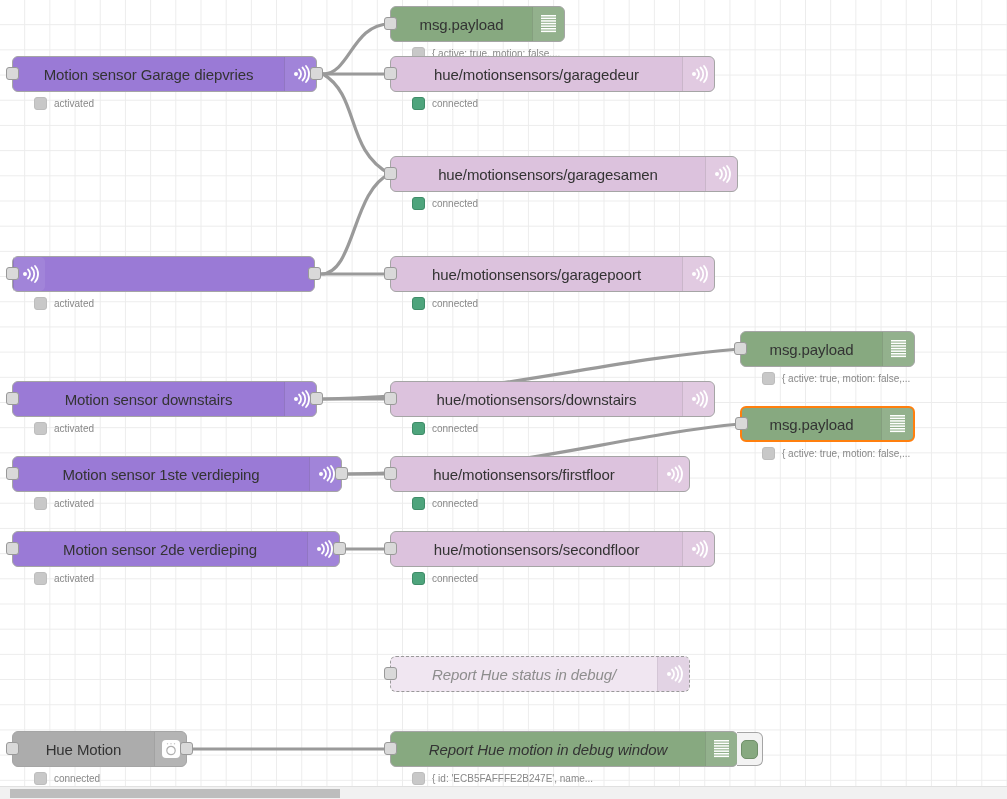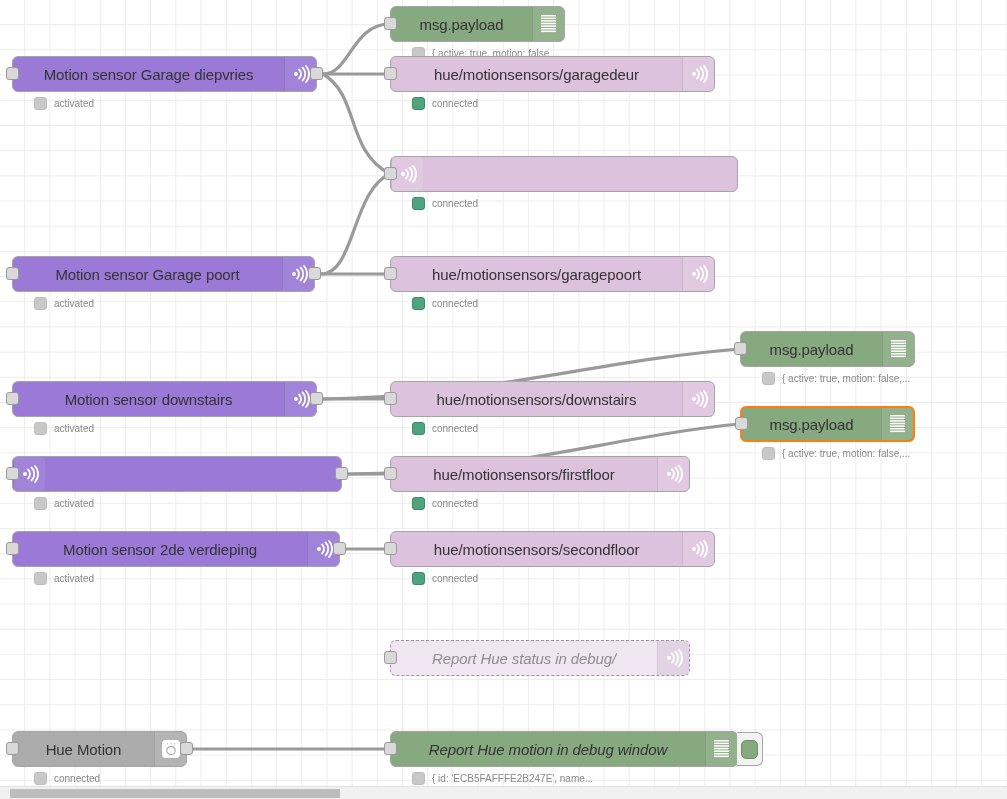--- a/index.html
+++ b/index.html
@@ -239,38 +239,38 @@
           </span>
         </div>
         <div class="status" style="left: 412px; top: 97px;">
           <span class="dot green"></span>
           <span class="txt">connected</span>
         </div>
       </div>
       <div style="position: absolute; left: 0px; top: 0px;">
         <div class="node n-pink" style="left: 390px; top: 156px; width: 348px;">
           <span class="port in"></span>
+          <span class="node-label">hue/motionsensors/garagesamen</span>
           <span class="node-icon">
             <svg class="ico-wifi" viewBox="0 0 20 20" xmlns="http://www.w3.org/2000/svg">
               <circle cx="5" cy="10" r="2" fill="#ffffff"></circle>
               <path d="M8 5.5 A6 6 0 0 1 8 14.5" stroke="#ffffff" stroke-width="1.8" fill="none" stroke-linecap="round"></path>
               <path d="M11.5 3.5 A9 9 0 0 1 11.5 16.5" stroke="#ffffff" stroke-width="1.8" fill="none" stroke-linecap="round"></path>
               <path d="M15 2 A12 12 0 0 1 15 18" stroke="#ffffff" stroke-width="1.8" fill="none" stroke-linecap="round"></path>
             </svg>
           </span>
         </div>
         <div class="status" style="left: 412px; top: 197px;">
           <span class="dot green"></span>
           <span class="txt">connected</span>
         </div>
       </div>
       <div style="position: absolute; left: 0px; top: 0px;">
         <div class="node n-purple" style="left: 12px; top: 256px; width: 303px;">
           <span class="port in"></span>
-          <span class="node-label">Motion sensor Garage poort</span>
           <span class="node-icon">
             <svg class="ico-wifi" viewBox="0 0 20 20" xmlns="http://www.w3.org/2000/svg">
               <circle cx="5" cy="10" r="2" fill="#ffffff"></circle>
               <path d="M8 5.5 A6 6 0 0 1 8 14.5" stroke="#ffffff" stroke-width="1.8" fill="none" stroke-linecap="round"></path>
               <path d="M11.5 3.5 A9 9 0 0 1 11.5 16.5" stroke="#ffffff" stroke-width="1.8" fill="none" stroke-linecap="round"></path>
               <path d="M15 2 A12 12 0 0 1 15 18" stroke="#ffffff" stroke-width="1.8" fill="none" stroke-linecap="round"></path>
             </svg>
           </span>
           <span class="port out"></span>
         </div>
@@ -372,20 +372,21 @@
           </span>
         </div>
         <div class="status" style="left: 762px; top: 447px;">
           <span class="dot grey"></span>
           <span class="txt">{ active: true, motion: false,...</span>
         </div>
       </div>
       <div style="position: absolute; left: 0px; top: 0px;">
         <div class="node n-purple" style="left: 12px; top: 456px; width: 330px;">
           <span class="port in"></span>
+          <span class="node-label">Motion sensor 1ste verdieping</span>
           <span class="node-icon">
             <svg class="ico-wifi" viewBox="0 0 20 20" xmlns="http://www.w3.org/2000/svg">
               <circle cx="5" cy="10" r="2" fill="#ffffff"></circle>
               <path d="M8 5.5 A6 6 0 0 1 8 14.5" stroke="#ffffff" stroke-width="1.8" fill="none" stroke-linecap="round"></path>
               <path d="M11.5 3.5 A9 9 0 0 1 11.5 16.5" stroke="#ffffff" stroke-width="1.8" fill="none" stroke-linecap="round"></path>
               <path d="M15 2 A12 12 0 0 1 15 18" stroke="#ffffff" stroke-width="1.8" fill="none" stroke-linecap="round"></path>
             </svg>
           </span>
           <span class="port out"></span>
         </div>
@@ -443,21 +444,21 @@
               <path d="M15 2 A12 12 0 0 1 15 18" stroke="#ffffff" stroke-width="1.8" fill="none" stroke-linecap="round"></path>
             </svg>
           </span>
         </div>
         <div class="status" style="left: 412px; top: 572px;">
           <span class="dot green"></span>
           <span class="txt">connected</span>
         </div>
       </div>
       <div style="position: absolute; left: 0px; top: 0px;">
-        <div class="node n-pink disabled" style="left: 390px; top: 640px; width: 300px;">
+        <div class="node n-pink disabled" style="left: 390px; top: 656px; width: 300px;">
           <span class="port in"></span>
           <span class="node-label">Report Hue status in debug/</span>
           <span class="node-icon">
             <svg class="ico-wifi" viewBox="0 0 20 20" xmlns="http://www.w3.org/2000/svg">
               <circle cx="5" cy="10" r="2" fill="#ffffff"></circle>
               <path d="M8 5.5 A6 6 0 0 1 8 14.5" stroke="#ffffff" stroke-width="1.8" fill="none" stroke-linecap="round"></path>
               <path d="M11.5 3.5 A9 9 0 0 1 11.5 16.5" stroke="#ffffff" stroke-width="1.8" fill="none" stroke-linecap="round"></path>
               <path d="M15 2 A12 12 0 0 1 15 18" stroke="#ffffff" stroke-width="1.8" fill="none" stroke-linecap="round"></path>
             </svg>
           </span>

